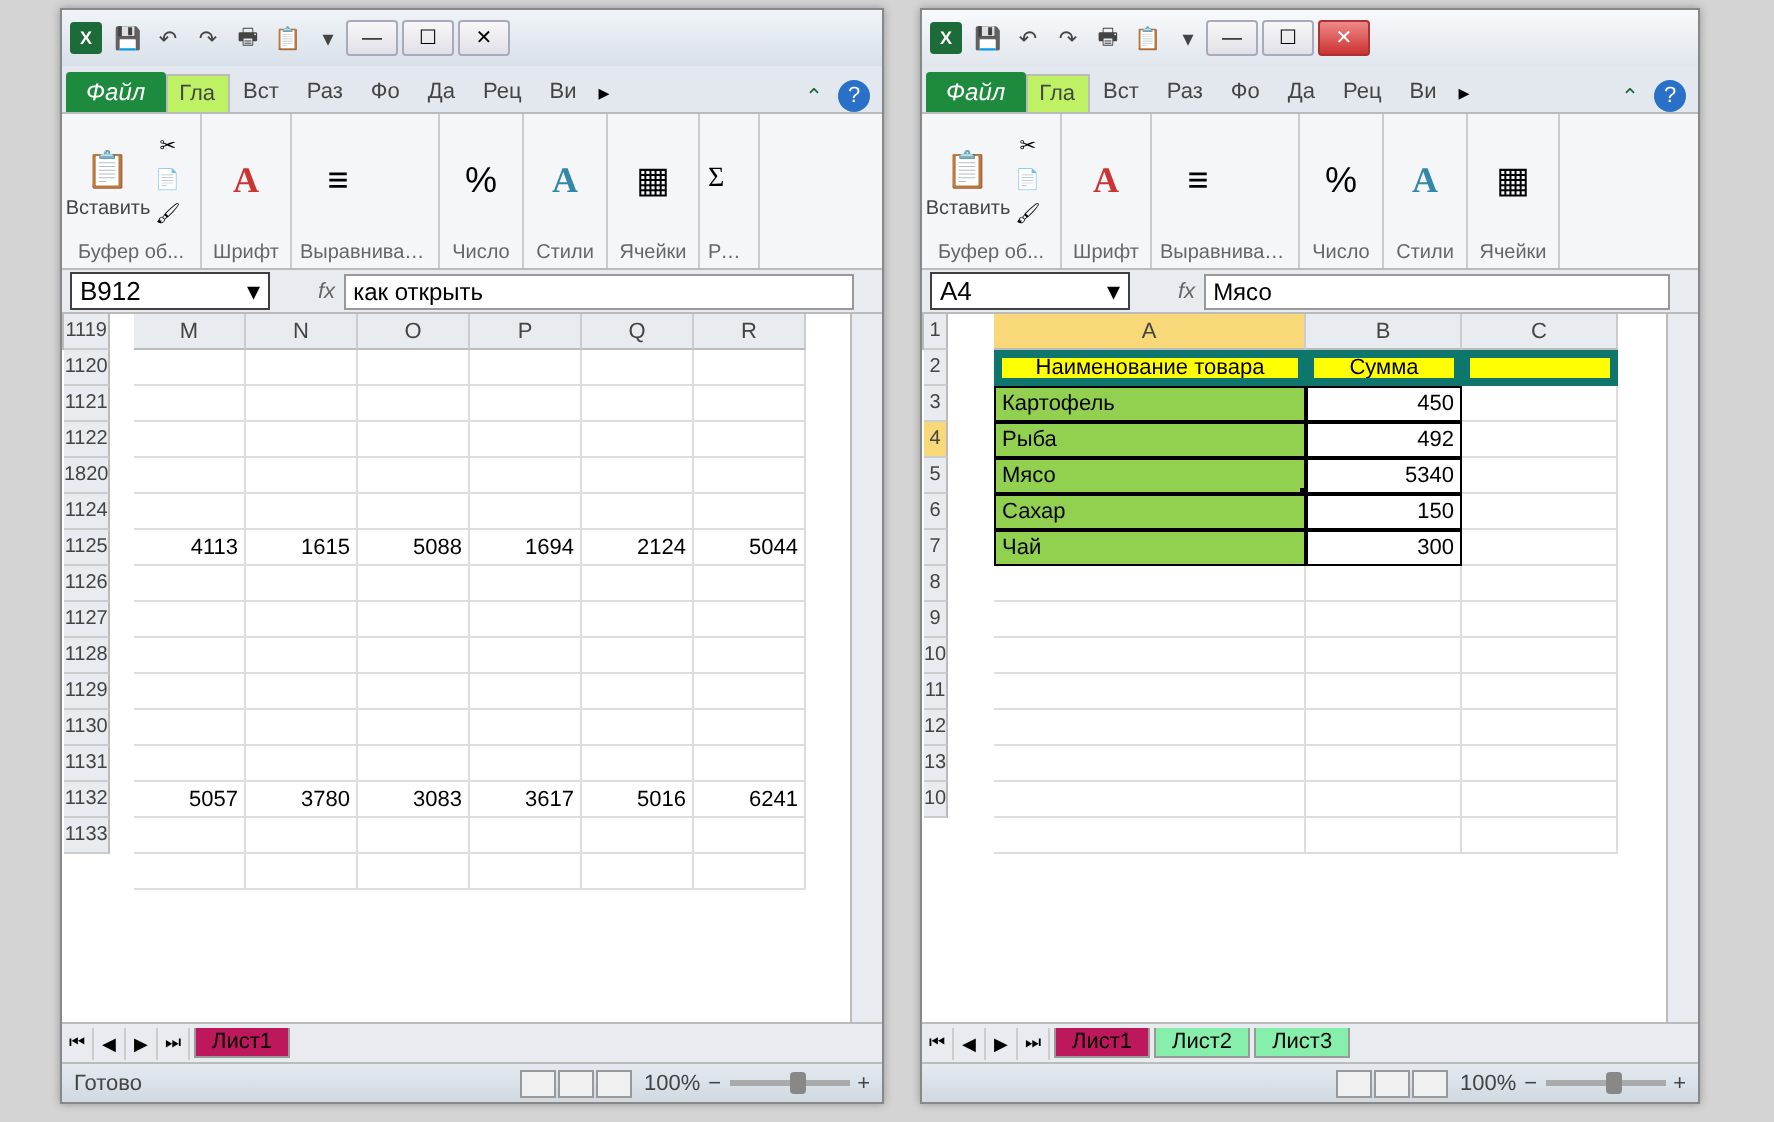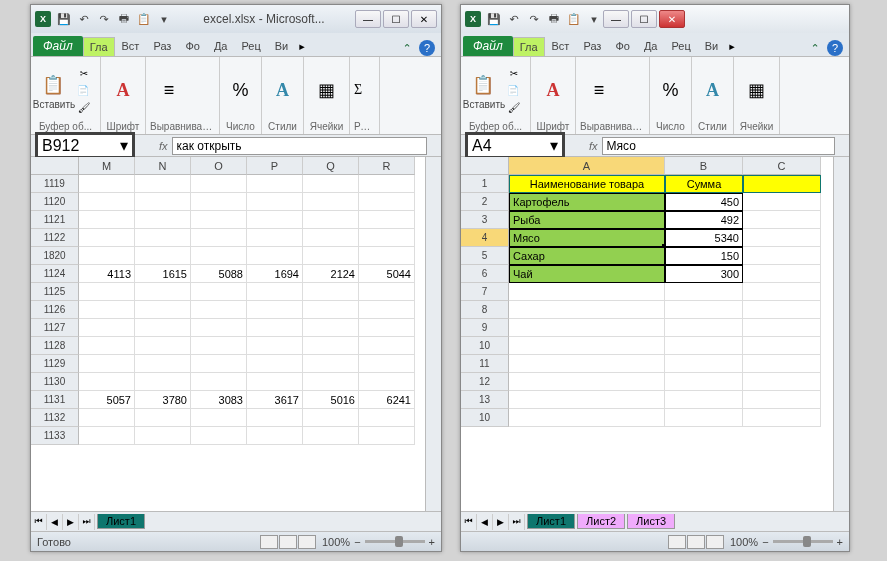--- a/index.html
+++ b/index.html
@@ -29,50 +29,50 @@
 .ribbon-group-content { display: flex; align-items: center; gap: 2px; flex: 1; }
 .ribbon-group-label { font-size: 10px; color: #666; text-align: center; white-space: nowrap; overflow: hidden; text-overflow: ellipsis; }
 .large-btn { display: flex; flex-direction: column; align-items: center; width: 38px; cursor: pointer; }
 .large-btn .icon { width: 28px; height: 28px; display: flex; align-items: center; justify-content: center; font-size: 18px; }
 .large-btn .lbl { font-size: 10px; color: #444; }
 .small-btns { display: flex; flex-direction: column; gap: 1px; }
 .small-btn { width: 18px; height: 16px; font-size: 10px; display: flex; align-items: center; justify-content: center; cursor: pointer; }
 .font-icon { color: #c33; font-weight: bold; font-family: serif; }
 .sigma { font-size: 14px; font-family: serif; }
 .namebox-row { height: 22px; display: flex; background: #e8ecf0; border-bottom: 1px solid #bbb; align-items: center; }
-.namebox { width: 100px; background: #fff; border: 3px solid #404040; font-size: 16px; padding: 1px 4px; margin: 0 20px 0 4px; display: flex; justify-content: space-between; align-items: center; }
+.namebox { width: 100px; background: #fff; border: 1px solid #404040; font-size: 13px; padding: 1px 4px; margin: 0 20px 0 4px; display: flex; justify-content: space-between; align-items: center; }
 .fx { font-size: 11px; font-style: italic; color: #666; padding: 0 4px; }
 .formula-bar { flex: 1; background: #fff; border: 1px solid #999; font-size: 12px; padding: 1px 4px; margin-right: 14px; }
 .sheet-area { flex: 1; display: flex; overflow: hidden; background: #fff; position: relative; }
-.row-hdrs { width: 48px; display: flex; flex-direction: column; }
+.row-hdrs { width: 36px; display: flex; flex-direction: row; }
 .corner { height: 18px; background: #e8ecf0; border-right: 1px solid #bbb; border-bottom: 1px solid #bbb; }
 .row-hdr { height: 18px; background: #e8ecf0; border-right: 1px solid #bbb; border-bottom: 1px solid #ccc; font-size: 10px; display: flex; align-items: center; justify-content: center; color: #444; }
 .row-hdr.sel { background: #f8d878; }
 .grid { flex: 1; overflow: hidden; }
 .col-hdrs { display: flex; height: 18px; }
 .col-hdr { width: 56px; background: #e8ecf0; border-right: 1px solid #ccc; border-bottom: 1px solid #bbb; font-size: 11px; display: flex; align-items: center; justify-content: center; color: #444; }
 .col-hdr.sel { background: #f8d878; }
 .data-rows { }
 .data-row { display: flex; height: 18px; }
 .cell { width: 56px; border-right: 1px solid #ddd; border-bottom: 1px solid #ddd; font-size: 11px; padding: 0 3px; display: flex; align-items: center; overflow: hidden; }
 .cell.r { justify-content: flex-end; }
 .cell.c { justify-content: center; }
-.cell.yellow { background: #ffff00; border: 1px solid #0f766e; }
+.cell.yellow { background: #ffff00; border: 4px solid #0f766e; }
 .cell.green { background: #92d050; border: 1px solid #000; }
 .cell.bordered { border: 1px solid #000; }
 .cell.selected { outline: 2px solid #000; outline-offset: -1px; position: relative; }
 .cell.selected::after { content: ''; position: absolute; right: -2px; bottom: -2px; width: 4px; height: 4px; background: #000; }
 .w2 .col-hdr, .w2 .cell { width: 78px; }
 .w2 .col-hdr.wide, .w2 .cell.wide { width: 156px; }
 .vscroll { width: 16px; background: #e8ecf0; border-left: 1px solid #bbb; }
 .sheet-tabs { height: 20px; background: #e8ecf0; display: flex; align-items: center; border-top: 1px solid #bbb; font-size: 11px; }
 .nav-btns { display: flex; }
 .nav-btn { width: 16px; height: 16px; display: flex; align-items: center; justify-content: center; font-size: 9px; border-right: 1px solid #ccc; cursor: pointer; }
-.sheet-tab { padding: 1px 8px; background: #0f766e; border: 1px solid #999; border-top: none; cursor: pointer; margin-left: 2px; }
-.sheet-tab.inactive { background: #f0abfc; }
+.sheet-tab { padding: 1px 8px; background: #be185d; border: 1px solid #999; border-top: none; cursor: pointer; margin-left: 2px; }
+.sheet-tab.inactive { background: #86efac; }
 .statusbar { height: 20px; background: linear-gradient(#e4eaf0,#d0d8e0); display: flex; align-items: center; padding: 0 6px; font-size: 11px; color: #444; border-top: 1px solid #bbb; }
 .statusbar .spacer { flex: 1; }
 .view-btns { display: flex; gap: 1px; margin-right: 6px; }
 .view-btn { width: 18px; height: 14px; border: 1px solid #999; background: #f0f0f0; cursor: pointer; }
 .zoom { display: flex; align-items: center; gap: 4px; }
 .zoom-slider { width: 60px; height: 3px; background: #aaa; position: relative; }
 .zoom-slider::before { content: ''; position: absolute; left: 50%; top: -4px; width: 8px; height: 11px; background: #888; border-radius: 2px; }
 </style>
 </head>
 <body>
@@ -81,21 +81,20 @@
   <div class="titlebar">
     <div class="app-icon">X</div>
     <div class="qat">
       <div class="qat-btn">💾</div>
       <div class="qat-btn">↶</div>
       <div class="qat-btn">↷</div>
       <div class="qat-btn">🖶</div>
       <div class="qat-btn">📋</div>
       <div class="qat-btn">▾</div>
     </div>
-    <div class="title-text">excel.xlsx - Microsoft...</div>
     <div class="win-controls">
       <div class="win-btn">—</div>
       <div class="win-btn">☐</div>
       <div class="win-btn">✕</div>
     </div>
   </div>
   <div class="tabs">
     <div class="file-tab">Файл</div>
     <div class="tab active">Гла</div>
     <div class="tab">Вст</div>

